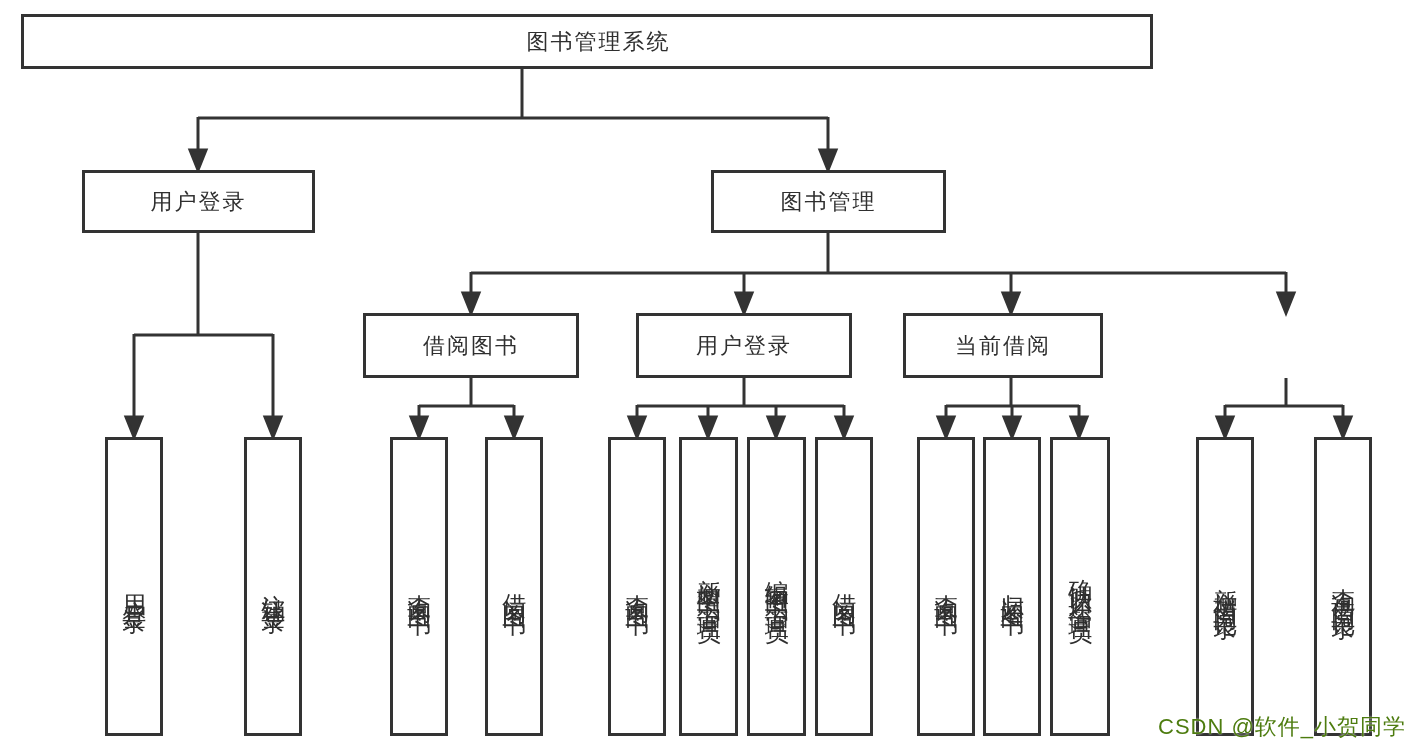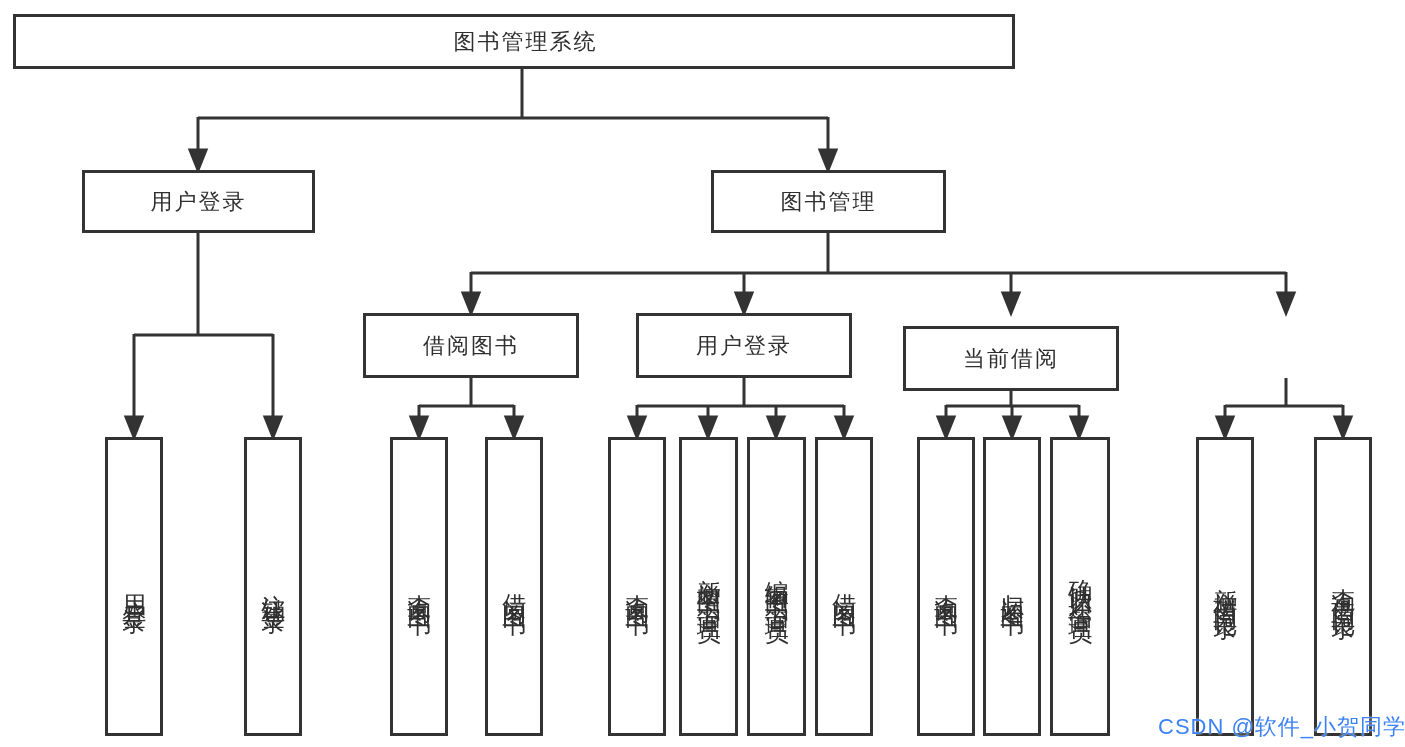--- a/index.html
+++ b/index.html
@@ -43,21 +43,21 @@
     text-orientation: mixed;
     font-size: 24px;
     line-height: 1.1;
     letter-spacing: 6px;
   }
   .watermark {
     position: absolute;
     left: 1158px;
     top: 712px;
     font-size: 22px;
-    color: #3b82f6;
+    color: #4d7c0f;
     letter-spacing: 1px;
     white-space: nowrap;
     z-index: 5;
     text-shadow: 0 0 2px #ffffff;
   }
 </style>
 </head>
 <body>
 
 <div class="canvas">
@@ -131,28 +131,28 @@
     <g>
       <line x1="1286" y1="378" x2="1286" y2="406"></line>
       <line x1="1225" y1="406" x2="1343" y2="406"></line>
       <line x1="1225" y1="405" x2="1225" y2="420"></line>
       <polygon points="1217,417 1233,417 1225,437"></polygon>
       <line x1="1343" y1="405" x2="1343" y2="420"></line>
       <polygon points="1335,417 1351,417 1343,437"></polygon>
     </g>
   </svg>
 
-  <div class="node hnode" style="left:13px; top:14px; width:1002px; height:55px;padding-left:23px;">图书管理系统</div>
+  <div class="node hnode" style="left:21px; top:14px; width:1132px; height:55px;padding-left:23px;">图书管理系统</div>
 
   <div class="node hnode" style="left:82px; top:170px; width:233px; height:63px;">用户登录</div>
   <div class="node hnode" style="left:711px; top:170px; width:235px; height:63px;">图书管理</div>
 
   <div class="node hnode" style="left:363px; top:313px; width:216px; height:65px;">借阅图书</div>
   <div class="node hnode" style="left:636px; top:313px; width:216px; height:65px;">用户登录</div>
-  <div class="node hnode" style="left:903px; top:313px; width:216px; height:65px;margin-top:13px;">当前借阅</div>
+  <div class="node hnode" style="left:903px; top:313px; width:200px; height:65px;">当前借阅</div>
 
   <div class="node vnode" style="left:105px; top:437px; width:58px; height:299px;">
     <span>用户登录</span>
   </div>
   <div class="node vnode" style="left:244px; top:437px; width:58px; height:299px;">
     <span>注销登录</span>
   </div>
 
   <div class="node vnode" style="left:390px; top:437px; width:58px; height:299px;">
     <span>查询图书</span>

